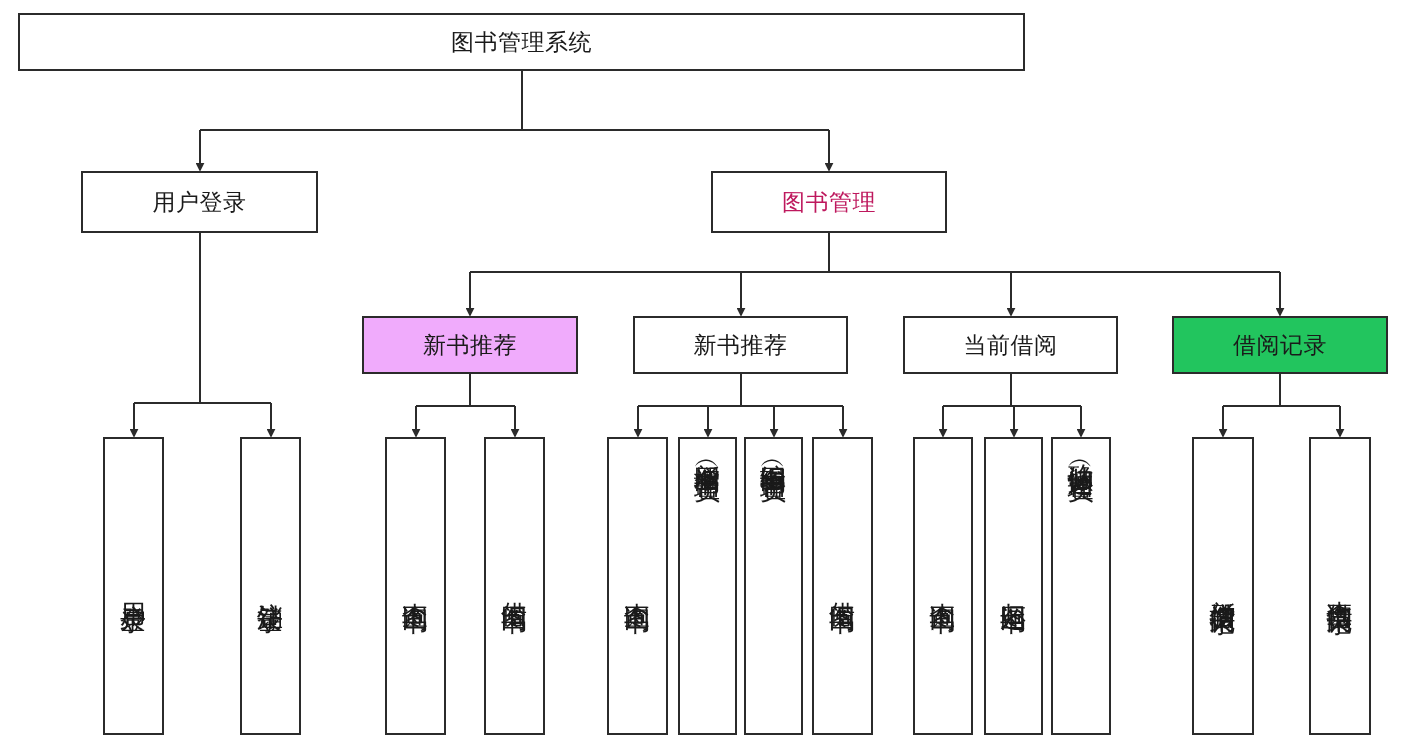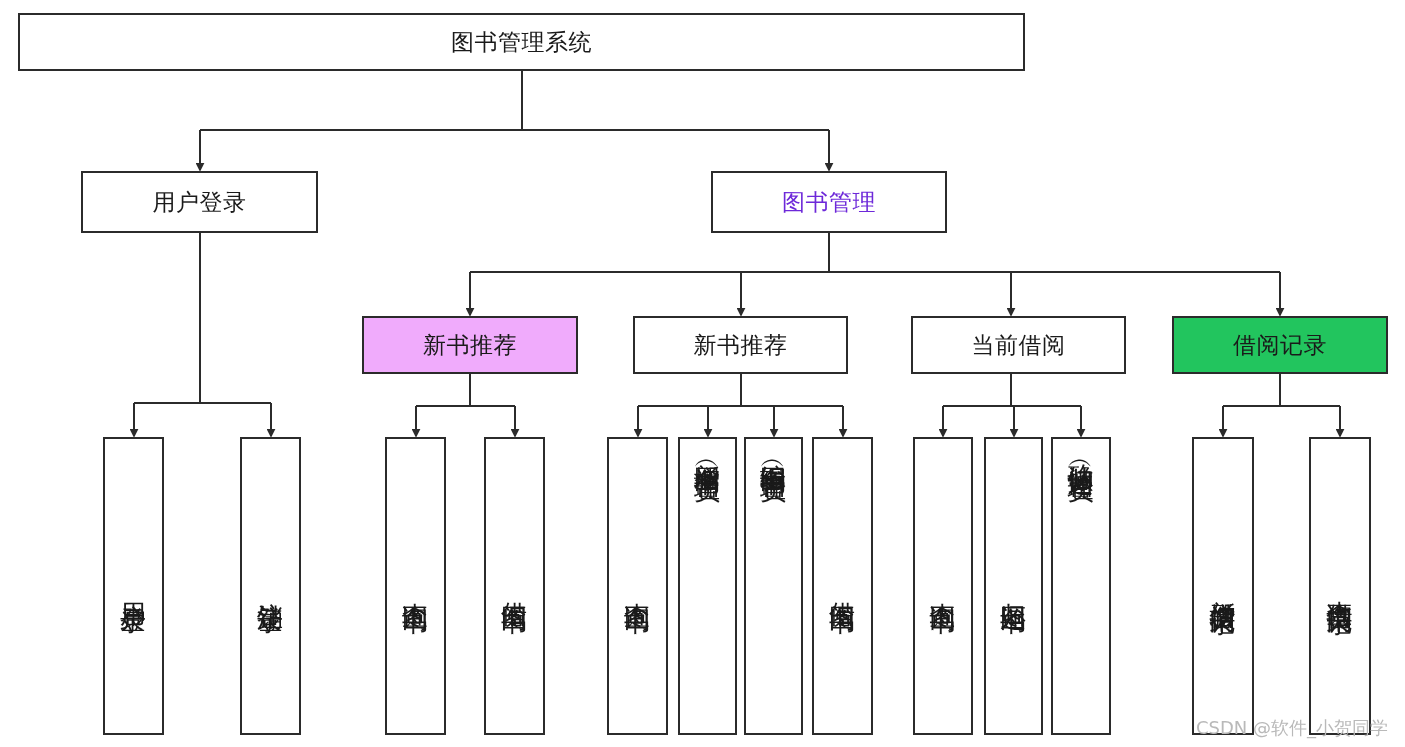--- a/index.html
+++ b/index.html
@@ -115,29 +115,29 @@
       <line x1="1340" y1="406" x2="1340" y2="436" stroke="#2b2b2b" stroke-width="2.6" shape-rendering="crispEdges" marker-end="url(#arrowhead)"></line>
     </svg>
   <div id="node-layer">
       <div class="node-box horiz" style="left: 18px; top: 13px; width: 1007px; height: 58px; border-color: rgb(43, 43, 43); background: rgb(255, 255, 255);">
         <span class="node-label" style="color: rgb(26, 26, 26);">图书管理系统</span>
       </div>
       <div class="node-box horiz" style="left: 81px; top: 171px; width: 237px; height: 62px; border-color: rgb(43, 43, 43); background: rgb(255, 255, 255);">
         <span class="node-label" style="color: rgb(26, 26, 26);">用户登录</span>
       </div>
       <div class="node-box horiz" style="left: 711px; top: 171px; width: 236px; height: 62px; border-color: rgb(43, 43, 43); background: rgb(255, 255, 255);">
-        <span class="node-label" style="color: #6d28d9;">图书管理</span>
+        <span class="node-label" style="color: #be185d;">图书管理</span>
       </div>
       <div class="node-box horiz" style="left: 362px; top: 316px; width: 216px; height: 58px; border-color: rgb(43, 43, 43); background: #f0abfc;">
         <span class="node-label" style="color: rgb(26, 26, 26);">新书推荐</span>
       </div>
       <div class="node-box horiz" style="left: 633px; top: 316px; width: 215px; height: 58px; border-color: rgb(43, 43, 43); background: rgb(255, 255, 255);">
         <span class="node-label" style="color: rgb(26, 26, 26);">新书推荐</span>
       </div>
-      <div class="node-box horiz" style="left: 903px; top: 316px; width: 215px; height: 58px; border-color: rgb(43, 43, 43); background: rgb(255, 255, 255); margin-left: 8px;">
+      <div class="node-box horiz" style="left: 903px; top: 316px; width: 215px; height: 58px; border-color: rgb(43, 43, 43); background: rgb(255, 255, 255);">
         <span class="node-label" style="color: rgb(26, 26, 26);">当前借阅</span>
       </div>
       <div class="node-box horiz" style="left: 1172px; top: 316px; width: 216px; height: 58px; border-color: rgb(43, 43, 43); background: #22c55e;">
         <span class="node-label" style="color: rgb(26, 26, 26);">借阅记录</span>
       </div>
       <div class="node-box vert centered" style="left: 103px; top: 437px; width: 61px; height: 298px; border-color: rgb(43, 43, 43); background: rgb(255, 255, 255);">
         <span class="node-label" style="color: rgb(26, 26, 26);">用户登录</span>
       </div>
       <div class="node-box vert centered" style="left: 240px; top: 437px; width: 61px; height: 298px; border-color: rgb(43, 43, 43); background: rgb(255, 255, 255);">
         <span class="node-label" style="color: rgb(26, 26, 26);">注销登录</span>
@@ -169,14 +169,13 @@
       <div class="node-box vert" style="left: 1051px; top: 437px; width: 60px; height: 298px; border-color: rgb(43, 43, 43); background: rgb(255, 255, 255);">
         <span class="node-label" style="color: rgb(26, 26, 26);">确认归还（管理员）</span>
       </div>
       <div class="node-box vert centered" style="left: 1192px; top: 437px; width: 62px; height: 298px; border-color: rgb(43, 43, 43); background: rgb(255, 255, 255);">
         <span class="node-label" style="color: rgb(26, 26, 26);">新增借阅记录</span>
       </div>
       <div class="node-box vert centered" style="left: 1309px; top: 437px; width: 62px; height: 298px; border-color: rgb(43, 43, 43); background: rgb(255, 255, 255);">
         <span class="node-label" style="color: rgb(26, 26, 26);">查询借阅记录</span>
       </div>
     </div>
-  <div class="watermark" style="left: 1196px; top: 716px; color: rgb(185, 185, 185);">CSDN @软件_小贺同学</div>
 </div>
 
 </body></html>

